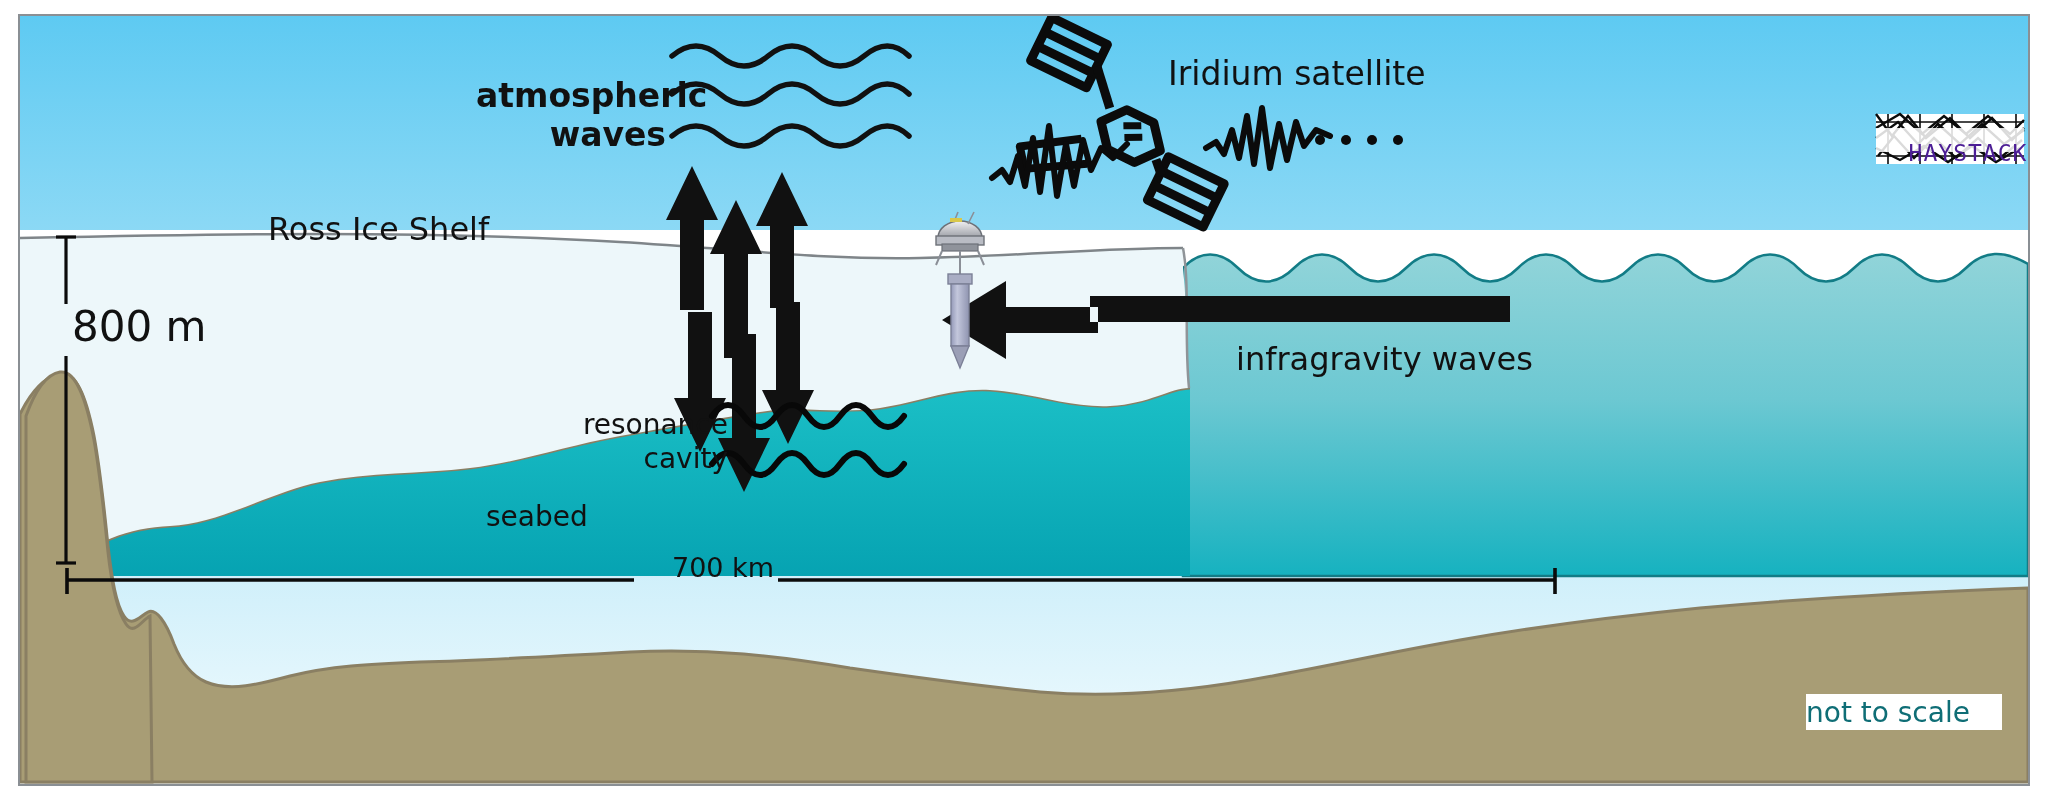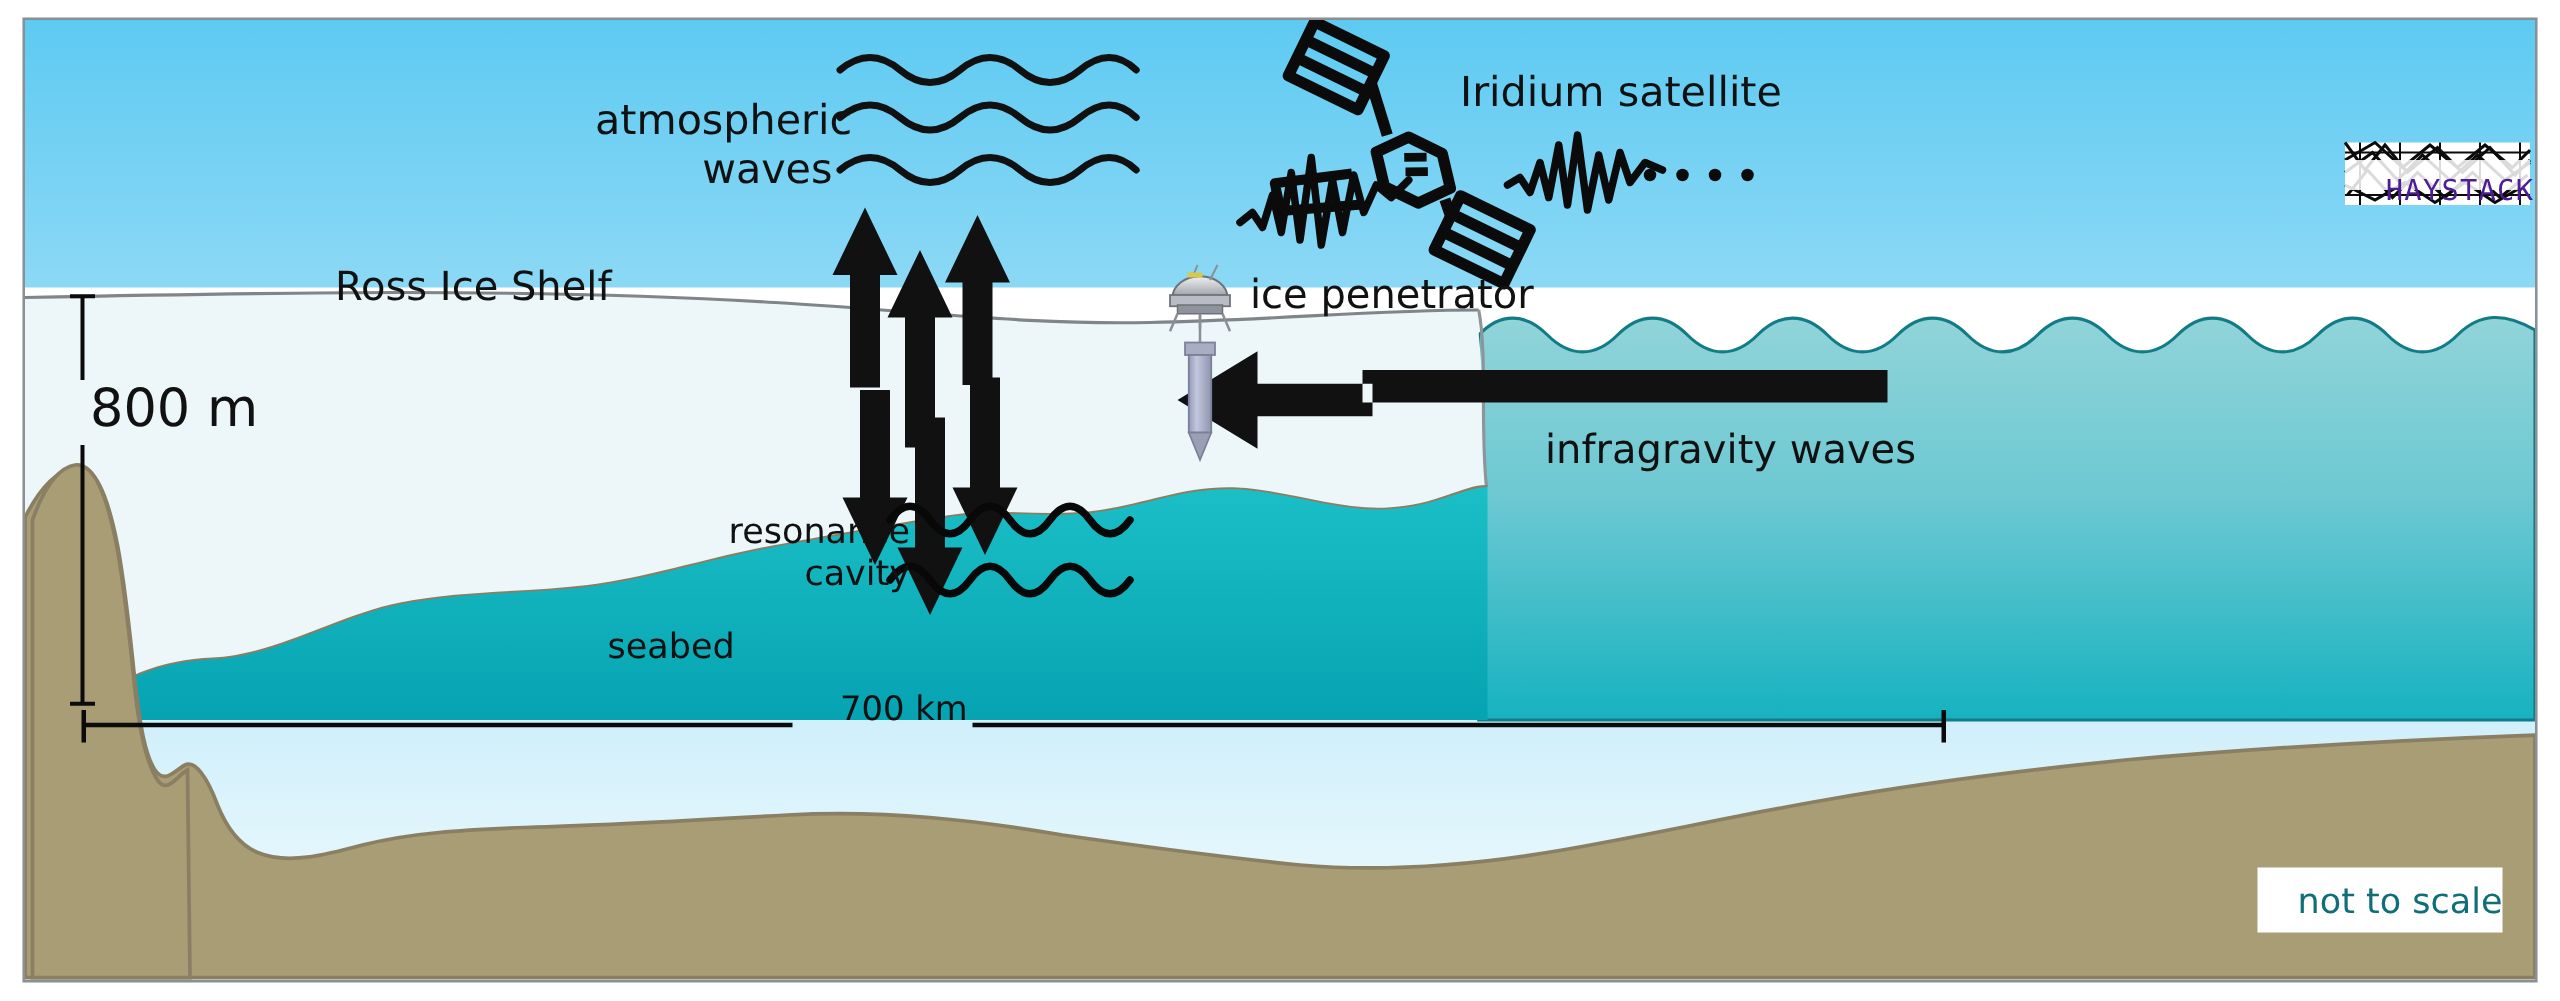--- a/index.html
+++ b/index.html
@@ -2,34 +2,34 @@
 <html><head>
 <meta charset="utf-8">
 <style>
   html,body{margin:0;padding:0;background:#ffffff;}
   body{font-family:"DejaVu Sans",sans-serif;}
   #stage{position:relative;width:2048px;height:801px;overflow:hidden;background:#fff;}
   #frame{position:absolute;left:18px;top:14px;width:2012px;height:772px;
          border:2px solid #8a8f94;box-sizing:border-box;overflow:hidden;background:#eaf7fb;}
   #svgmain{position:absolute;left:0;top:0;width:100%;height:100%;display:block;}
   .lbl{position:absolute;color:#111;font-family:"DejaVu Sans",sans-serif;}
-  #lbl-atmos{left:456px;top:60px;width:190px;text-align:right;font-size:33px;line-height:39px;}
+  #lbl-atmos{left:456px;top:60px;width:190px;text-align:right;font-size:33px;line-height:39px;font-weight:bold;}
   #lbl-iridium{left:1148px;top:38px;font-size:33px;white-space:nowrap;}
   #lbl-ross{left:248px;top:194px;font-size:32px;white-space:nowrap;}
   #lbl-penetrator{left:980px;top:200px;font-size:32px;white-space:nowrap;}
   #lbl-infra{left:1216px;top:324px;font-size:32px;white-space:nowrap;}
   #lbl-reso{left:548px;top:392px;width:160px;text-align:right;font-size:28px;line-height:34px;}
   #lbl-seabed{left:466px;top:484px;font-size:28px;white-space:nowrap;text-align:right;}
   #lbl-800{left:52px;top:286px;font-size:42px;white-space:nowrap;}
   #lbl-700{left:652px;top:536px;font-size:27px;white-space:nowrap;}
   #haystack-text{position:absolute;left:1874px;top:112px;width:148px;height:50px;
       display:flex;align-items:center;justify-content:center;
       font-family:"DejaVu Sans Mono",monospace;font-size:23px;letter-spacing:1px;color:#4c1d95;}
-  #notscale{position:absolute;left:1786px;top:678px;width:196px;height:52px;background:#ffffff;
-      display:flex;align-items:center;justify-content:flex-end;}
+  #notscale{position:absolute;left:1786px;top:678px;width:196px;height:36px;background:#ffffff;
+      display:flex;align-items:center;justify-content:flex-start;}
   #notscale span{font-size:28px;color:#0f6e76;font-family:"DejaVu Sans",sans-serif;}
 </style>
 </head>
 <body>
 
 <div id="stage">
   <div id="frame">
 
     <svg id="svgmain" viewBox="0 0 2008 768" preserveAspectRatio="none">
       <defs>
@@ -269,21 +269,20 @@
 
     <div class="lbl" id="lbl-atmos">
       <div>atmospheric</div>
       <div>waves</div>
     </div>
 
     <div class="lbl" id="lbl-iridium">Iridium satellite</div>
 
     <div class="lbl" id="lbl-ross">Ross Ice Shelf</div>
 
-    <div class="lbl" id="lbl-penetrator">ice penetrator</div>
 
     <div class="lbl" id="lbl-infra">infragravity waves</div>
 
     <div class="lbl" id="lbl-reso">
       <div>resonance</div>
       <div>cavity</div>
     </div>
 
     <div class="lbl" id="lbl-seabed">seabed</div>
 

